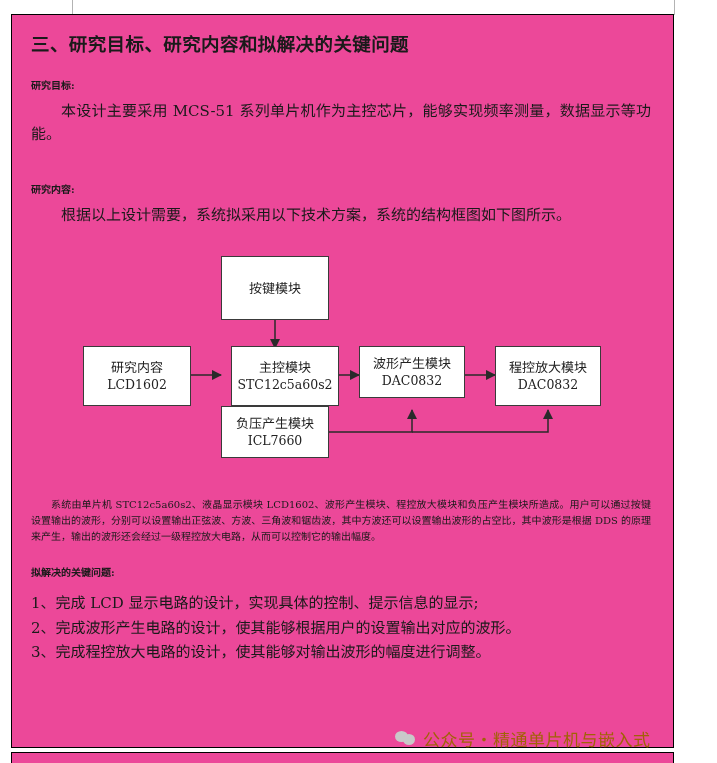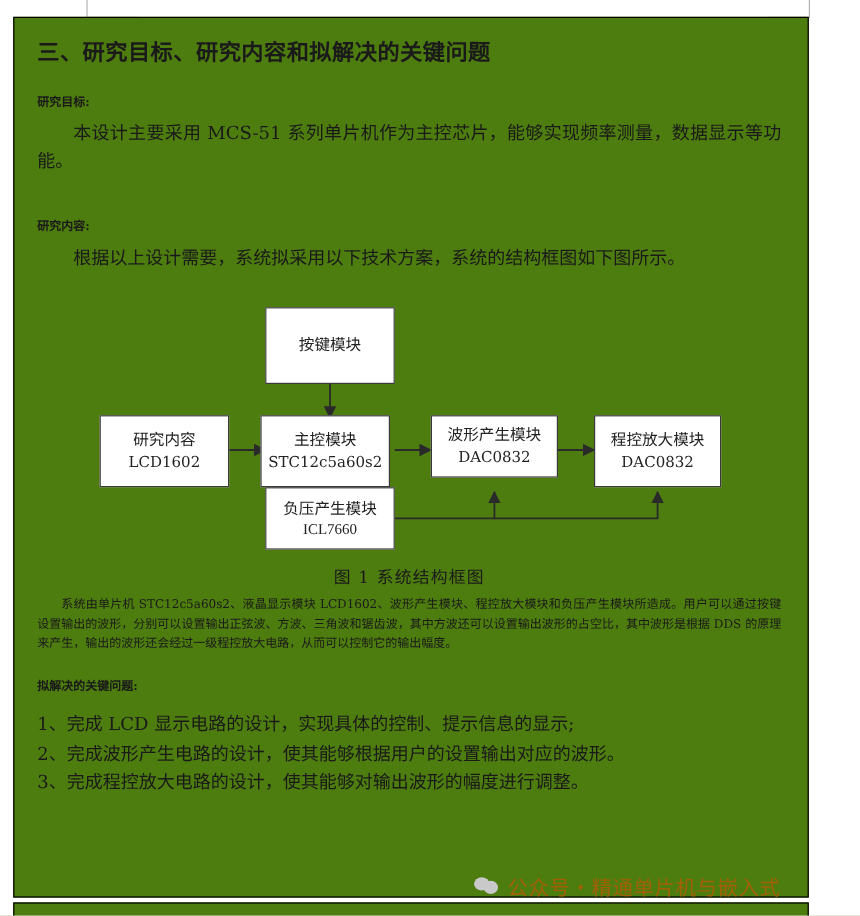--- a/index.html
+++ b/index.html
@@ -40,21 +40,21 @@
     border-right-width: 1px;
     border-bottom-width: 1px;
   }
 
   .page {
     position: absolute;
     left: 11px;
     width: 663px;
     border: 1.6px solid #000000;
     box-sizing: border-box;
-    background: #4d7c0f;
+    background: #ec4899;
   }
   .page.page-current {
     top: 14px;
     height: 734px;
   }
   .page.page-next {
     top: 752px;
     height: 60px;
   }
 
@@ -228,43 +228,42 @@
 
           <div class="node" style="left:190px; top:16px; width:108px; height:64px;">
             <span class="nd-title">按键模块</span>
           </div>
 
           <div class="node" style="left:52px; top:106px; width:108px; height:60px;">
             <span class="nd-title">研究内容</span>
             <span class="nd-sub">LCD1602</span>
           </div>
 
-          <div class="node" style="left:186px; top:106px; width:108px; height:60px;">
+          <div class="node" style="left:200px; top:106px; width:108px; height:60px;">
             <span class="nd-title">主控模块</span>
             <span class="nd-sub">STC12c5a60s2</span>
           </div>
 
           <div class="node" style="left:328px; top:106px; width:106px; height:52px;">
             <span class="nd-title">波形产生模块</span>
             <span class="nd-sub">DAC0832</span>
           </div>
 
           <div class="node" style="left:464px; top:106px; width:106px; height:60px;">
             <span class="nd-title">程控放大模块</span>
             <span class="nd-sub">DAC0832</span>
           </div>
 
-          <div class="node" style="left:190px; top:166px; width:108px; height:52px;font-family:Liberation Serif, serif;">
+          <div class="node" style="left:190px; top:166px; width:108px; height:52px;">
             <span class="nd-title">负压产生模块</span>
             <span class="nd-sub">ICL7660</span>
           </div>
 
         </div>
 
-        <div class="figure-caption">图 1  系统结构框图</div>
       </div>
 
       <p class="para-block">系统由单片机 STC12c5a60s2、液晶显示模块 LCD1602、波形产生模块、程控放大模块和负压产生模块所造成。用户可以通过按键设置输出的波形，分别可以设置输出正弦波、方波、三角波和锯齿波，其中方波还可以设置输出波形的占空比，其中波形是根据 DDS 的原理来产生，输出的波形还会经过一级程控放大电路，从而可以控制它的输出幅度。</p>
 
       <h2 class="sub-heading">拟解决的关键问题:</h2>
 
       <div class="list-block">
         <div class="list-item">1、完成 LCD 显示电路的设计，实现具体的控制、提示信息的显示;</div>
         <div class="list-item">2、完成波形产生电路的设计，使其能够根据用户的设置输出对应的波形。</div>
         <div class="list-item">3、完成程控放大电路的设计，使其能够对输出波形的幅度进行调整。</div>

